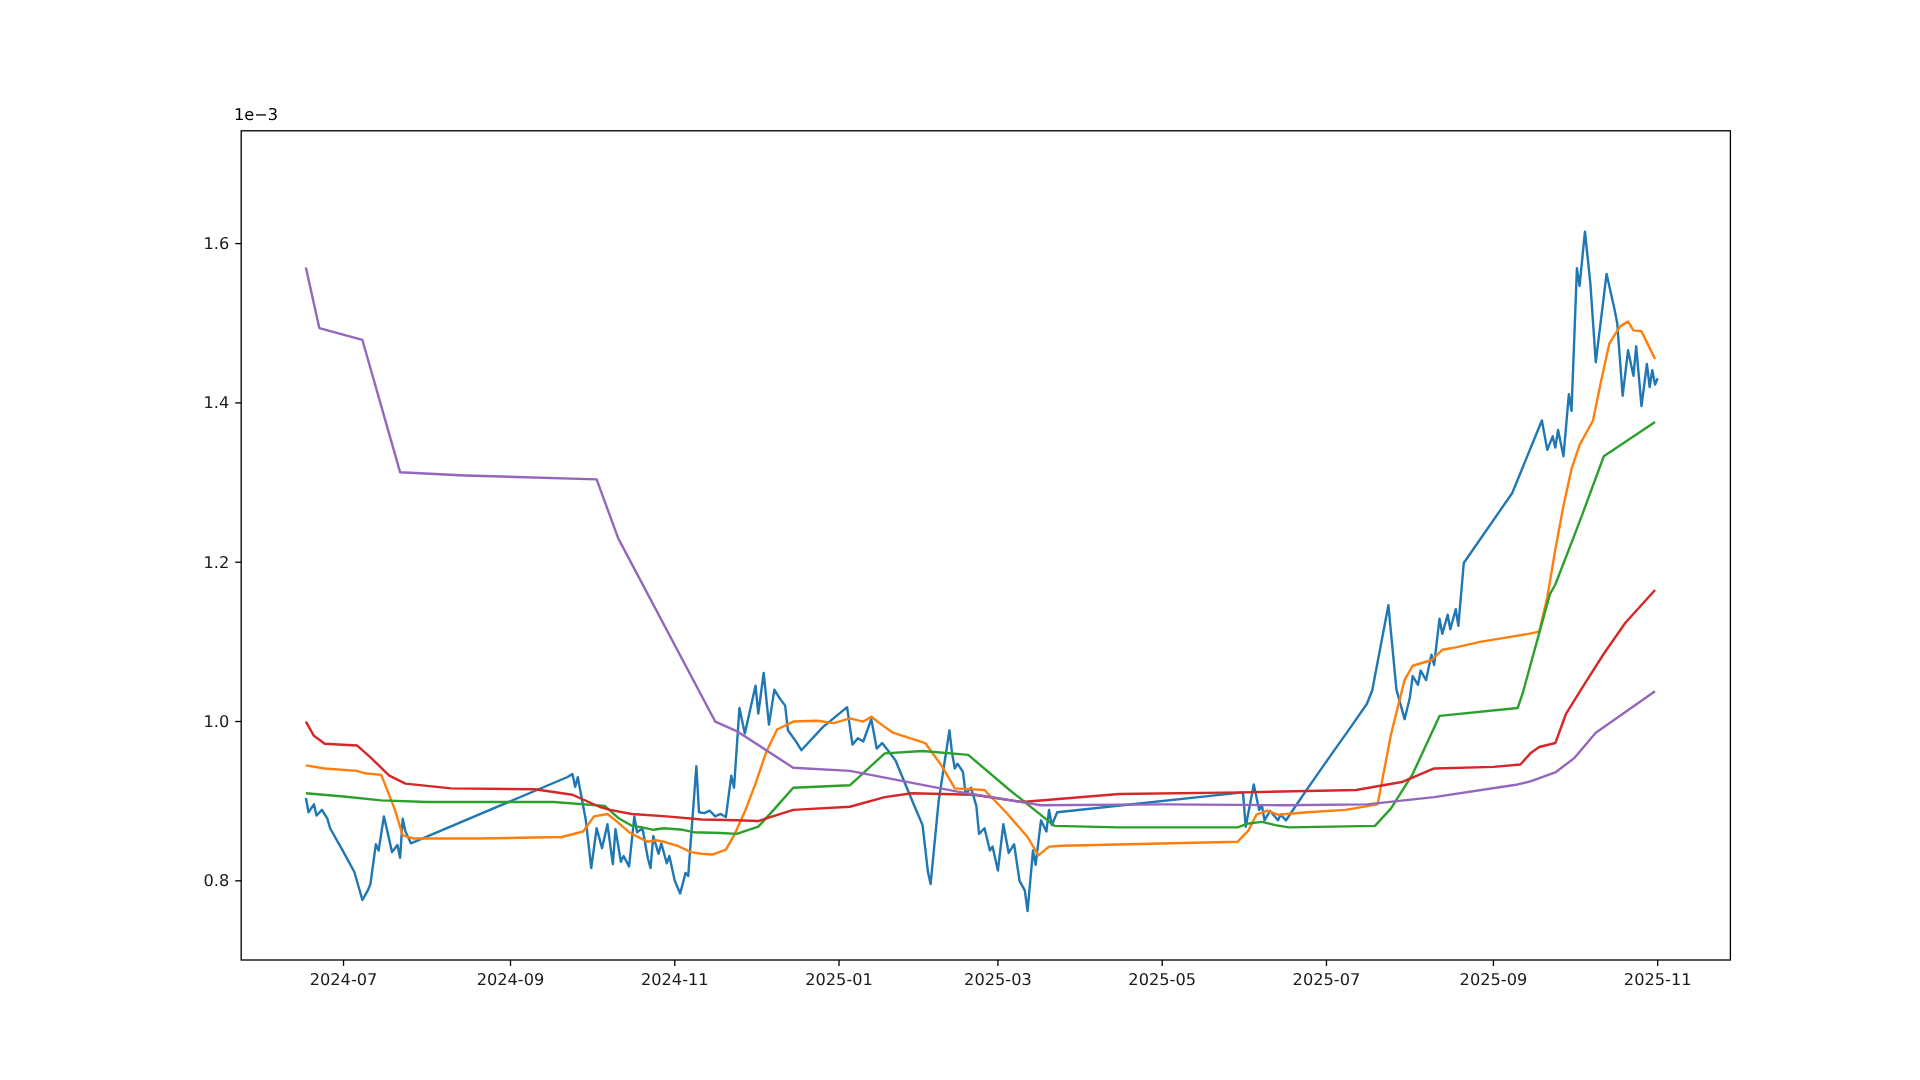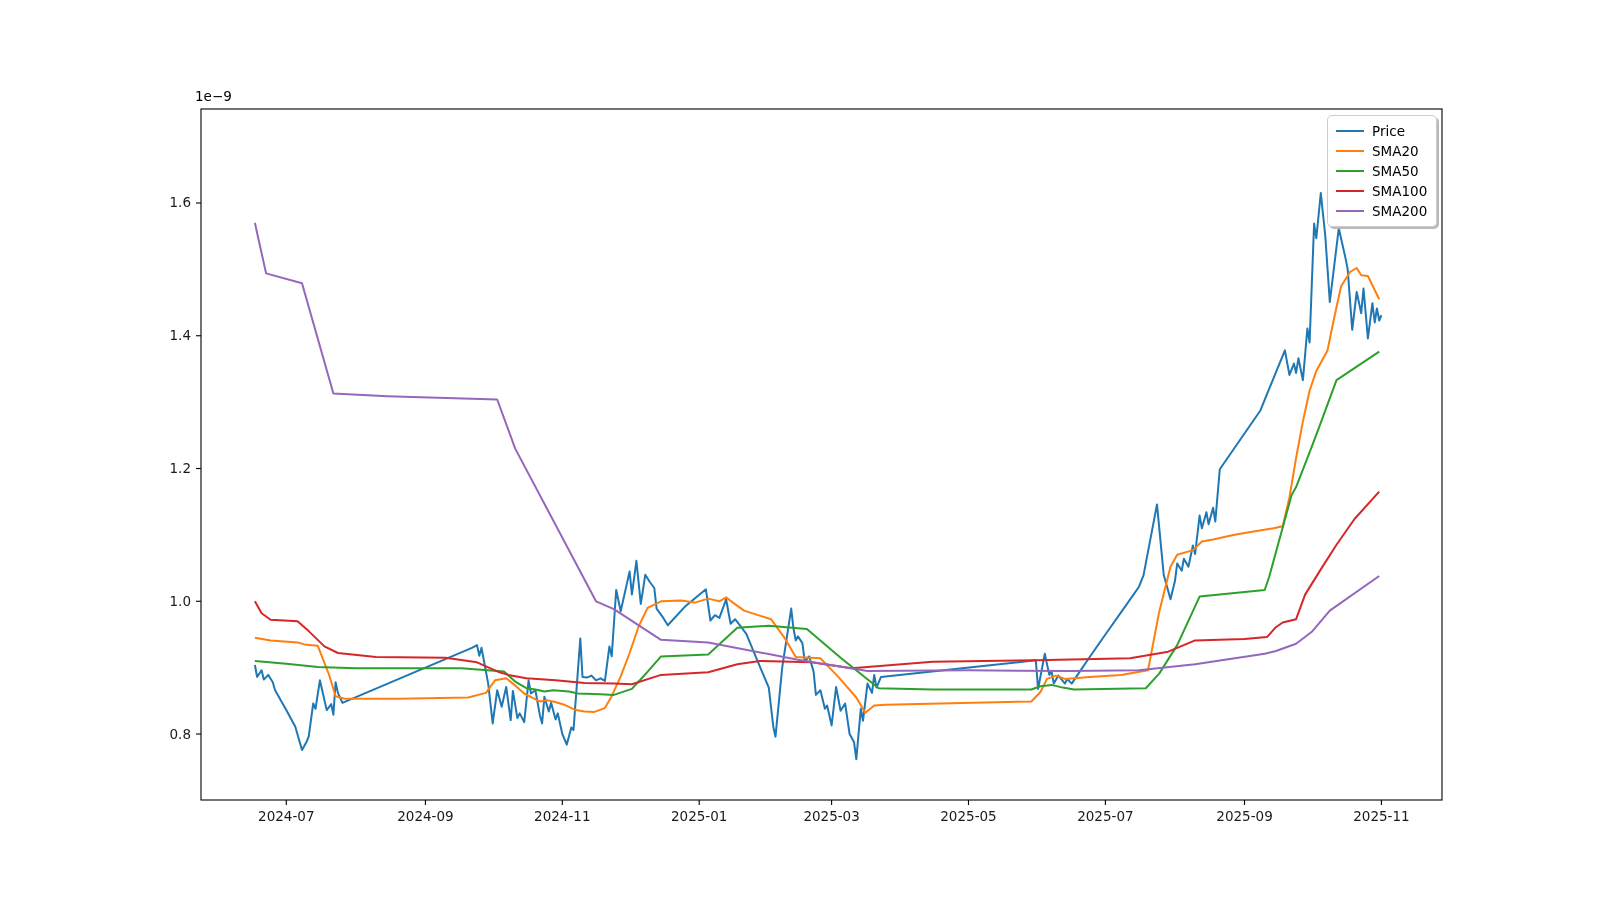--- a/index.html
+++ b/index.html
@@ -47,36 +47,14 @@
       <text x="191" y="340.24889529298764" text-anchor="end" font-size="13.5" font-family="&quot;DejaVu Sans&quot;, sans-serif" fill="#1a1a1a">1.4</text>
       <line x1="196" y1="202.99193083573485" x2="201" y2="202.99193083573485" stroke="#000000" stroke-width="1.1"></line>
       <text x="191" y="207.49193083573485" text-anchor="end" font-size="13.5" font-family="&quot;DejaVu Sans&quot;, sans-serif" fill="#1a1a1a">1.6</text>
       <polyline points="254.9,665.0 257.1,676.9 261.6,670.3 263.8,679.6 268.3,674.9 272.8,682.2 275.1,690.2 286.3,710.1 295.3,726.7 302.0,750.0 306.5,742.0 308.7,736.7 313.2,703.5 315.5,708.8 319.9,680.3 322.2,690.2 326.7,710.1 331.2,704.1 333.4,714.8 335.6,682.2 337.9,692.9 342.4,702.8 472.5,647.7 477.0,645.1 479.3,655.7 481.5,647.7 488.2,683.6 492.7,723.4 497.2,690.2 501.7,706.8 506.2,686.9 510.7,720.1 512.9,690.9 517.4,718.1 519.7,713.4 524.2,722.1 528.6,680.3 530.9,693.5 535.4,690.2 539.9,715.4 542.1,723.4 544.4,696.8 548.8,711.5 551.1,702.8 555.6,719.4 557.8,713.4 562.3,734.0 566.8,744.6 571.3,727.4 573.5,730.0 580.3,638.4 582.5,676.9 587.0,677.6 591.5,675.6 596.0,680.3 600.5,678.3 604.9,680.9 609.4,646.4 611.7,656.4 616.2,590.0 620.7,611.2 629.6,571.4 631.9,594.6 636.4,560.8 640.8,603.9 645.3,574.7 649.8,582.0 654.3,588.0 656.6,608.6 663.3,617.9 667.8,625.2 685.7,605.9 705.9,589.3 710.4,620.5 714.9,615.2 719.4,617.9 726.1,599.3 730.6,623.8 735.1,619.2 741.8,627.8 746.3,633.8 762.0,671.6 768.8,687.6 773.3,726.7 775.5,736.7 782.2,667.6 791.2,608.6 793.4,627.8 795.7,640.4 797.9,636.4 802.4,643.1 804.7,661.7 809.2,656.4 813.6,671.6 815.9,694.9 820.4,690.2 824.9,708.8 827.1,705.5 831.6,725.4 836.1,686.9 840.6,710.8 845.1,703.5 849.6,734.0 854.0,742.0 856.3,759.2 860.8,708.8 863.0,720.7 867.5,683.6 872.0,692.9 874.2,674.9 876.5,687.6 881.0,676.9 1035.8,660.3 1038.1,688.9 1044.8,653.7 1049.3,674.9 1051.5,671.0 1053.8,683.6 1058.3,675.6 1065.0,683.6 1067.2,678.9 1071.7,683.6 1076.2,676.9 1089.7,657.0 1105.4,634.5 1125.6,605.9 1139.0,586.7 1143.5,575.4 1157.0,504.4 1163.7,574.7 1170.5,599.3 1174.9,581.3 1177.2,563.4 1181.7,570.7 1183.9,558.8 1188.4,566.7 1192.9,545.5 1195.1,554.1 1199.6,515.6 1201.9,528.2 1206.4,512.3 1208.6,524.3 1213.1,507.7 1215.3,521.6 1219.8,469.2 1260.2,410.8 1284.9,350.4 1289.4,374.9 1293.9,363.6 1296.1,372.9 1298.4,358.3 1302.9,380.2 1307.4,328.4 1309.6,342.4 1314.1,223.6 1316.3,238.2 1320.8,193.0 1325.3,236.2 1329.8,301.9 1338.8,228.2 1345.5,258.1 1347.7,269.4 1352.2,329.8 1356.7,291.9 1361.2,313.2 1363.5,288.6 1367.9,338.4 1372.4,303.2 1374.7,322.5 1376.9,308.5 1379.2,320.5 1381.4,315.2" fill="none" stroke="#1f77b4" stroke-width="2" stroke-linejoin="round" stroke-linecap="butt"></polyline>
       <polyline points="254.9,637.8 270.6,640.4 297.5,642.4 304.2,644.4 317.7,645.7 328.9,674.3 335.6,696.2 344.6,698.8 398.5,698.8 468.1,697.5 486.0,692.9 495.0,680.3 506.2,678.3 512.9,683.6 524.2,693.5 533.1,698.2 539.9,701.5 546.6,700.2 553.3,701.5 564.5,704.8 575.8,710.1 584.7,711.5 593.7,712.1 604.9,708.1 611.7,696.2 620.7,676.3 629.6,653.0 638.6,626.5 647.6,607.9 661.0,601.3 681.2,600.6 694.7,602.6 708.2,598.6 719.4,601.3 726.1,597.3 732.9,602.6 744.1,610.6 771.0,619.2 784.5,637.8 795.7,657.0 820.4,658.3 838.3,676.9 856.3,697.5 865.3,712.8 874.2,705.5 885.5,704.8 1031.3,701.5 1040.3,692.2 1047.0,678.9 1056.0,675.6 1065.0,678.9 1089.7,676.9 1121.1,674.9 1148.0,670.3 1159.2,611.9 1170.5,566.7 1177.2,554.8 1186.2,552.1 1192.9,550.2 1201.9,541.5 1213.1,539.5 1233.3,534.9 1253.5,531.6 1273.7,528.2 1282.7,526.3 1289.4,497.7 1296.1,457.9 1302.9,421.4 1309.6,390.8 1316.3,370.9 1327.5,350.4 1334.3,317.2 1341.0,286.6 1350.0,272.0 1356.7,268.0 1361.2,275.3 1367.9,276.0 1372.4,285.3 1379.2,299.2" fill="none" stroke="#ff7f0e" stroke-width="2" stroke-linejoin="round" stroke-linecap="butt"></polyline>
       <polyline points="254.9,661.0 286.3,663.7 317.7,667.0 355.8,668.3 425.4,668.3 461.3,668.3 504.0,671.6 515.2,681.6 526.4,688.2 535.4,689.5 544.4,691.5 553.3,690.2 569.0,691.5 578.0,693.5 600.5,694.2 613.9,694.9 631.9,688.9 645.3,674.3 661.0,656.4 708.2,654.4 737.3,627.8 768.8,625.8 806.9,629.1 840.6,657.7 878.7,688.2 932.6,689.5 1031.3,689.5 1040.3,686.2 1051.5,684.9 1062.7,687.6 1074.0,689.5 1145.8,688.2 1159.2,673.6 1177.2,645.1 1199.6,596.6 1264.7,590.0 1269.2,576.7 1291.6,495.1 1296.1,487.1 1311.8,446.6 1318.6,428.7 1336.5,380.2 1379.2,351.7" fill="none" stroke="#2ca02c" stroke-width="2" stroke-linejoin="round" stroke-linecap="butt"></polyline>
       <polyline points="254.9,601.3 261.6,613.2 270.6,619.8 297.5,621.2 308.7,631.1 324.4,646.4 337.9,653.0 376.0,657.0 445.6,657.7 477.0,662.3 499.5,672.3 508.4,674.9 526.4,678.3 555.6,680.3 584.7,682.9 613.9,683.6 631.9,684.2 661.0,674.9 708.2,672.3 737.3,664.3 759.8,661.0 811.4,662.3 851.8,668.3 932.6,661.7 1035.8,660.3 1130.1,658.3 1168.2,651.7 1195.1,640.4 1244.5,639.1 1267.0,637.1 1275.9,627.2 1282.7,622.5 1296.1,619.2 1305.1,594.6 1320.8,569.4 1336.5,544.8 1354.5,519.0 1379.2,491.7" fill="none" stroke="#d62728" stroke-width="2" stroke-linejoin="round" stroke-linecap="butt"></polyline>
       <polyline points="254.9,222.9 266.1,273.4 302.0,283.3 333.4,393.5 387.3,396.2 497.2,399.5 515.2,448.6 596.0,601.3 613.9,609.2 661.0,639.8 708.2,642.4 797.9,659.7 867.5,671.0 968.5,670.3 1069.5,671.0 1139.0,670.3 1195.1,664.3 1264.7,653.7 1275.9,651.0 1296.1,643.7 1311.8,631.8 1329.8,610.6 1379.2,576.0" fill="none" stroke="#9467bd" stroke-width="2" stroke-linejoin="round" stroke-linecap="butt"></polyline>
       <rect x="201" y="109" width="1241" height="691" fill="none" stroke="#000000" stroke-width="1.1"></rect>
     </svg>
-  <div id="offset-label">1e−9</div>
-  <div id="legend">
-      <div class="legend-row">
-        <span class="legend-sample" style="border-top-color: rgb(31, 119, 180);"></span>
-        <span class="legend-label">Price</span>
-      </div>
-      <div class="legend-row">
-        <span class="legend-sample" style="border-top-color: rgb(255, 127, 14);"></span>
-        <span class="legend-label">SMA20</span>
-      </div>
-      <div class="legend-row">
-        <span class="legend-sample" style="border-top-color: rgb(44, 160, 44);"></span>
-        <span class="legend-label">SMA50</span>
-      </div>
-      <div class="legend-row">
-        <span class="legend-sample" style="border-top-color: rgb(214, 39, 40);"></span>
-        <span class="legend-label">SMA100</span>
-      </div>
-      <div class="legend-row">
-        <span class="legend-sample" style="border-top-color: rgb(148, 103, 189);"></span>
-        <span class="legend-label">SMA200</span>
-      </div>
-    </div>
+  <div id="offset-label">1e−3</div>
 </div>
 
 </body></html>

